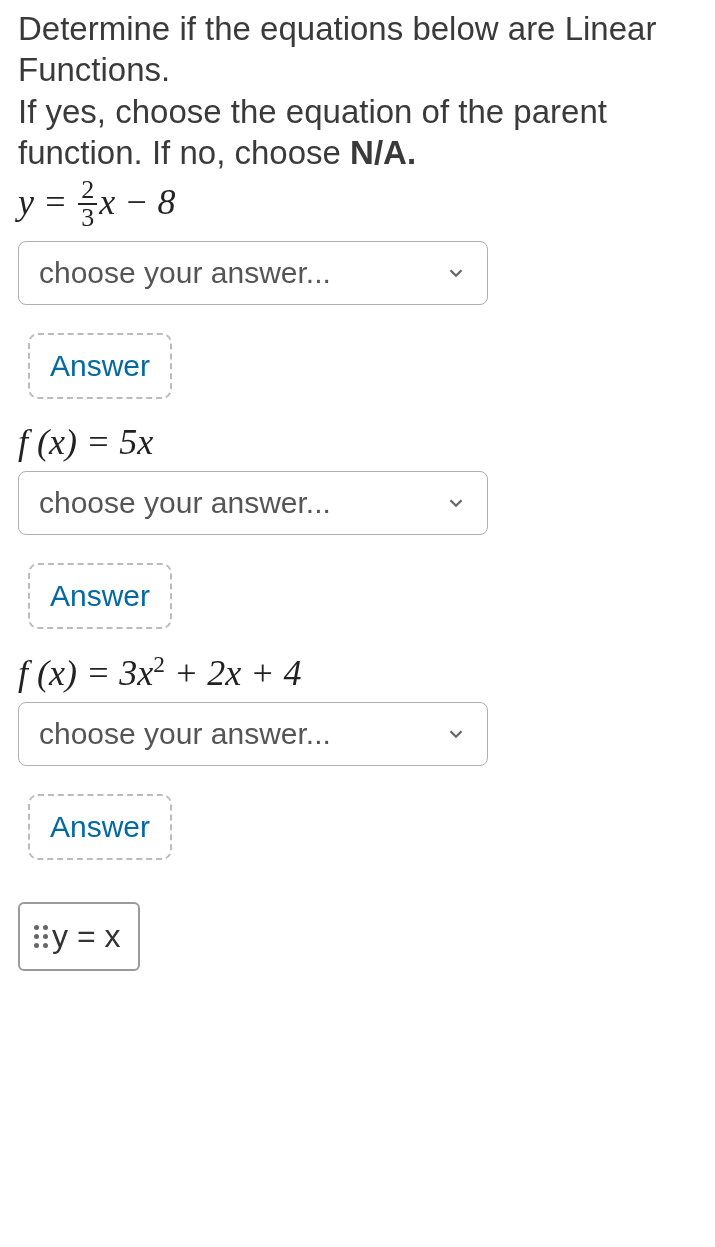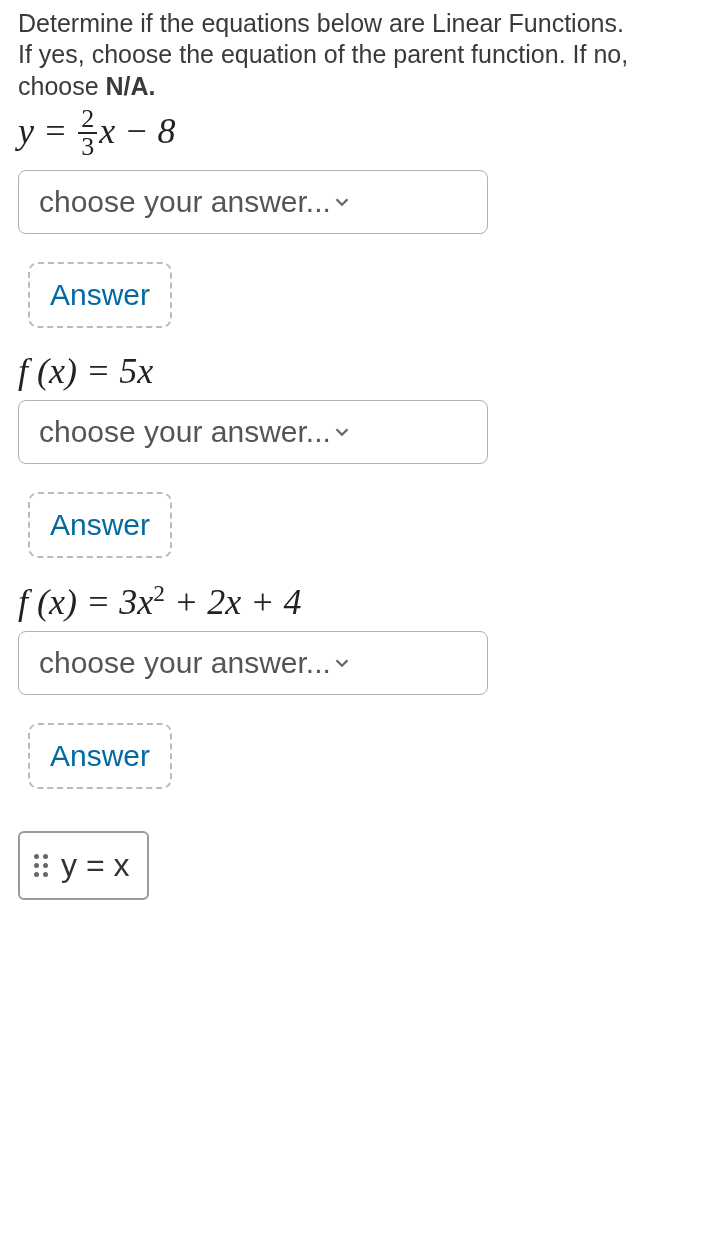--- a/index.html
+++ b/index.html
@@ -8,21 +8,21 @@
       padding: 0;
     }
     body {
       font-family: 'Helvetica Neue', Arial, sans-serif;
       background: #ffffff;
       width: 715px;
       padding: 8px 18px;
       color: #333;
     }
     .instructions {
-      font-size: 25px;
+      font-size: 33px;
       line-height: 1.25;
       color: #3a3a3a;
       margin-bottom: 6px;
     }
     .equation {
       font-family: 'Times New Roman', serif;
       font-size: 36px;
       color: #222;
       margin: 4px 0 8px 0;
       font-style: italic;
@@ -54,20 +54,21 @@
       font-style: normal;
     }
     .dropdown {
       width: 470px;
       border: 1.5px solid #b0b0b0;
       border-radius: 8px;
       padding: 14px 20px;
       font-size: 30px;
       color: #555;
       display: flex;
+      justify-content: space-between;
       align-items: center;
       margin-bottom: 20px;
       cursor: pointer;
       background: #fff;
     }
     .chevron {
       width: 22px;
       height: 22px;
       flex-shrink: 0;
     }
@@ -86,21 +87,21 @@
       gap: 28px;
       margin-top: 24px;
       align-items: center;
     }
     .drag-tile {
       border: 2px solid #9a9a9a;
       border-radius: 6px;
       padding: 14px 18px 14px 14px;
       display: flex;
       align-items: center;
-      gap: 13px;
+      gap: 4px;
       font-family: Arial, sans-serif;
       font-size: 32px;
       color: #333;
       cursor: grab;
       background: #fff;
     }
     .grip {
       display: grid;
       grid-template-columns: repeat(2, 5px);
       grid-template-rows: repeat(3, 5px);

